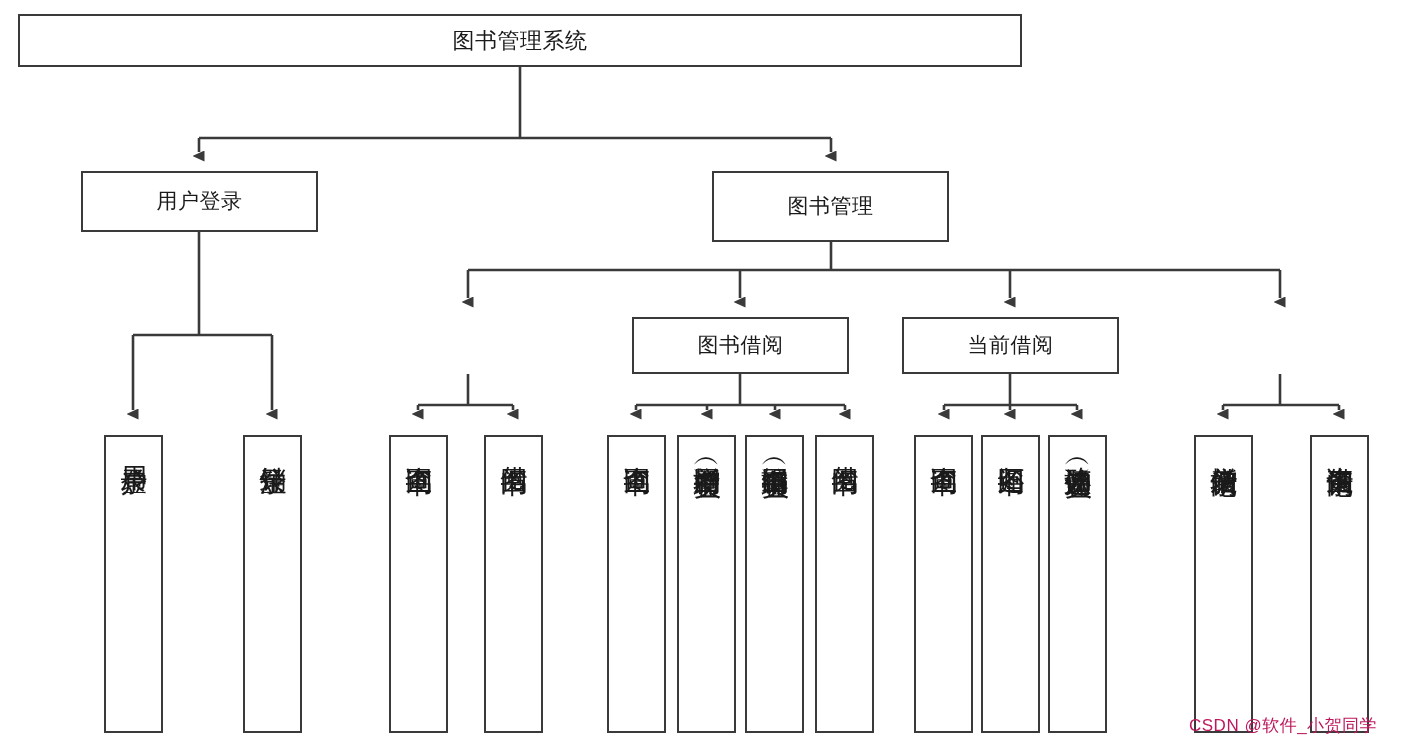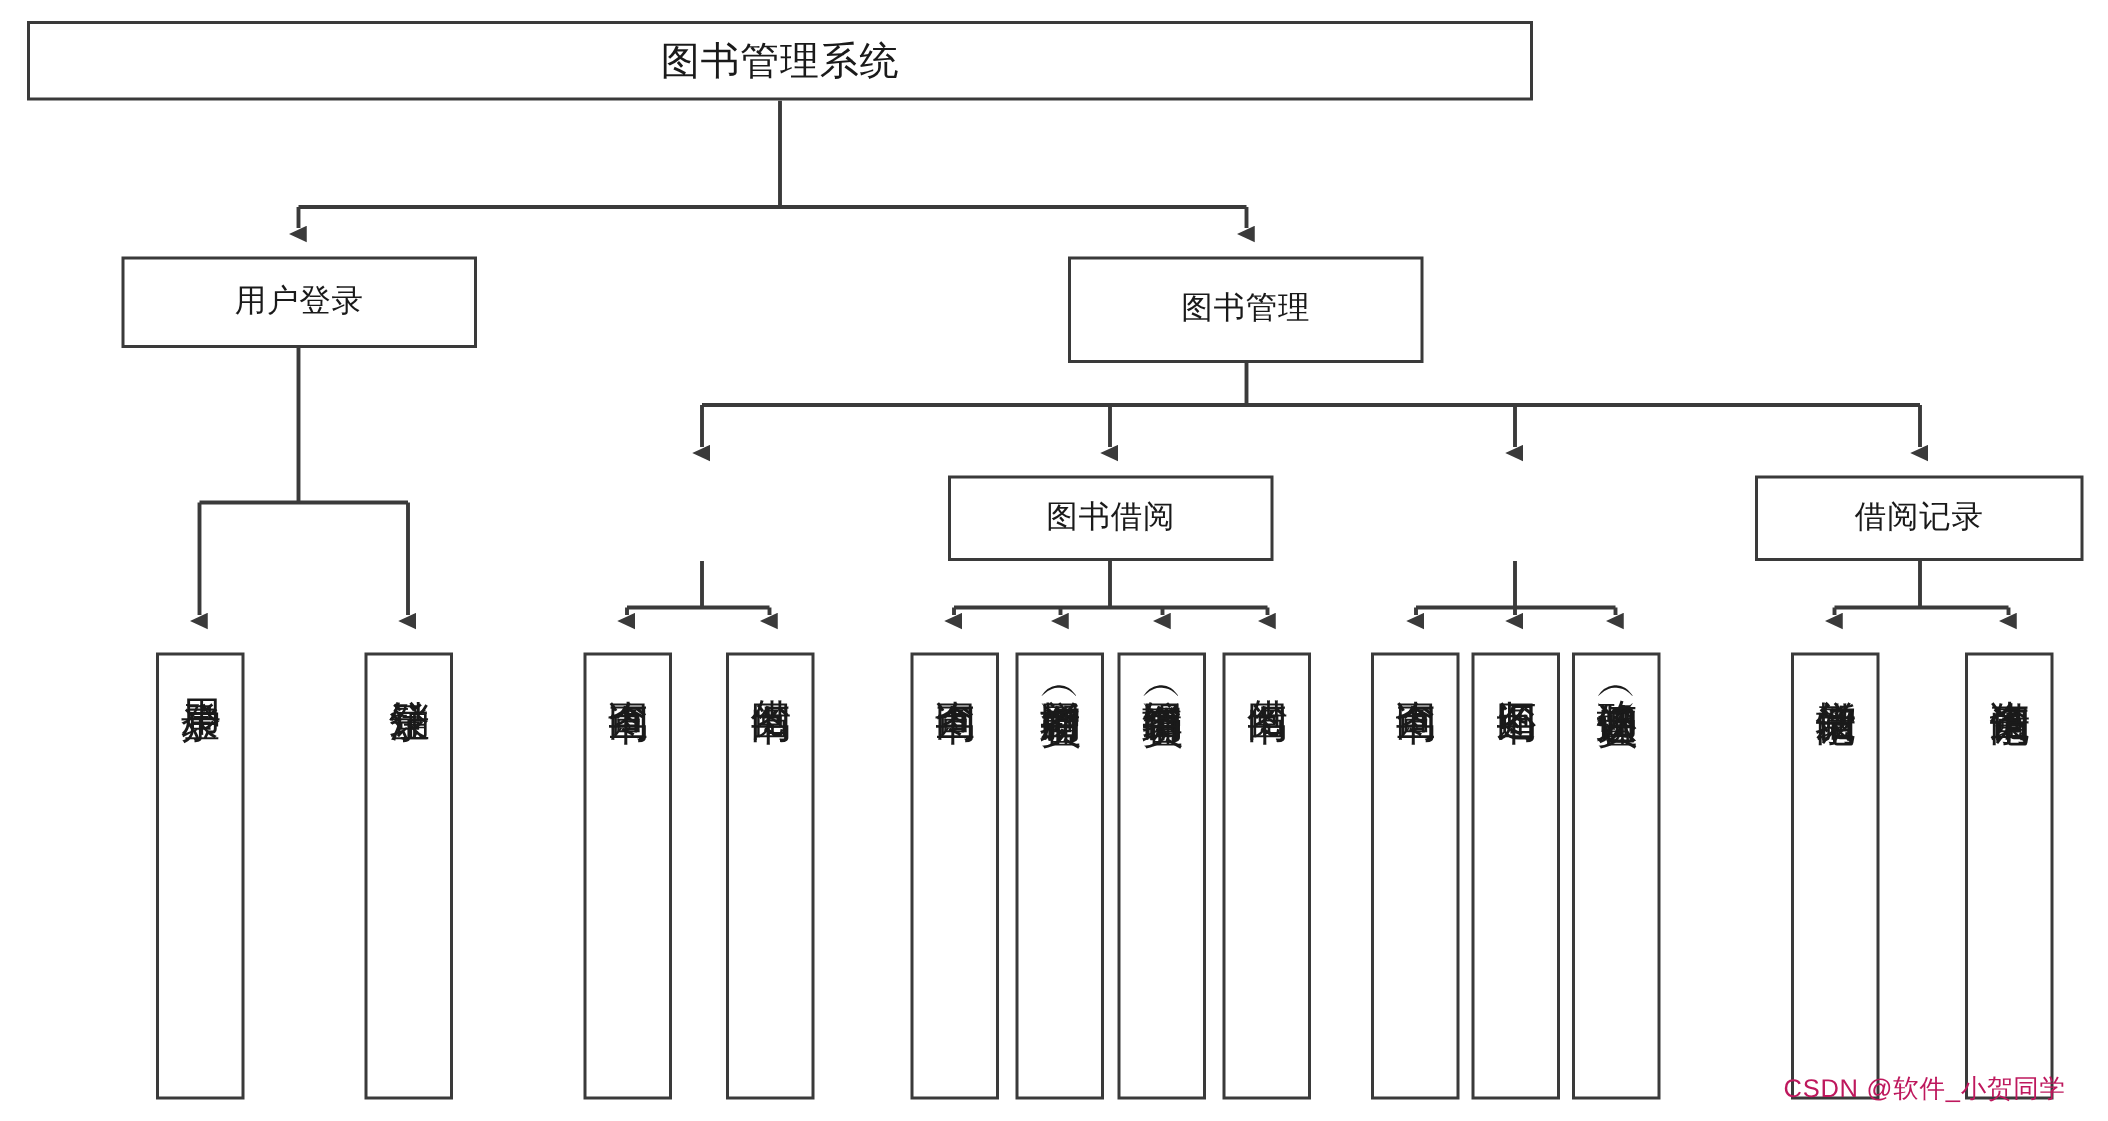--- a/index.html
+++ b/index.html
@@ -26,21 +26,21 @@
     align-items: center;
     justify-content: center;
   }
   .node-label {
     font-size: 21px;
     color: #1a1a1a;
     line-height: 1.15;
     white-space: nowrap;
     letter-spacing: 0.5px;
   }
-  .node.root .node-label { font-size: 26px; }
+  .node.root .node-label { font-size: 22px; }
   .node.leaf {
     align-items: flex-start;
     justify-content: center;
     padding-top: 8px;
   }
   .node.leaf .node-label {
     writing-mode: vertical-rl;
     text-orientation: upright;
     font-size: 27px;
     line-height: 1.08;
@@ -128,22 +128,22 @@
   <div class="node" style="left:81px; top:171px; width:237px; height:61px;">
     <span class="node-label">用户登录</span>
   </div>
   <div class="node" style="left:712px; top:171px; width:237px; height:71px;">
     <span class="node-label">图书管理</span>
   </div>
 
   <div class="node" style="left:632px; top:317px; width:217px; height:57px;">
     <span class="node-label">图书借阅</span>
   </div>
-  <div class="node" style="left:1170px; top:317px; width:219px; height:57px;">
-    <span class="node-label">借阅记录</span>
+  <div class="node" style="left:902px; top:317px; width:217px; height:57px;">
+    <span class="node-label">当前借阅</span>
   </div>
 
   <div class="node leaf" style="left:104px; top:435px; width:59px; height:298px;">
     <span class="node-label">用户登录</span>
   </div>
   <div class="node leaf" style="left:243px; top:435px; width:59px; height:298px;">
     <span class="node-label">注销登录</span>
   </div>
 
   <div class="node leaf" style="left:389px; top:435px; width:59px; height:298px;">

